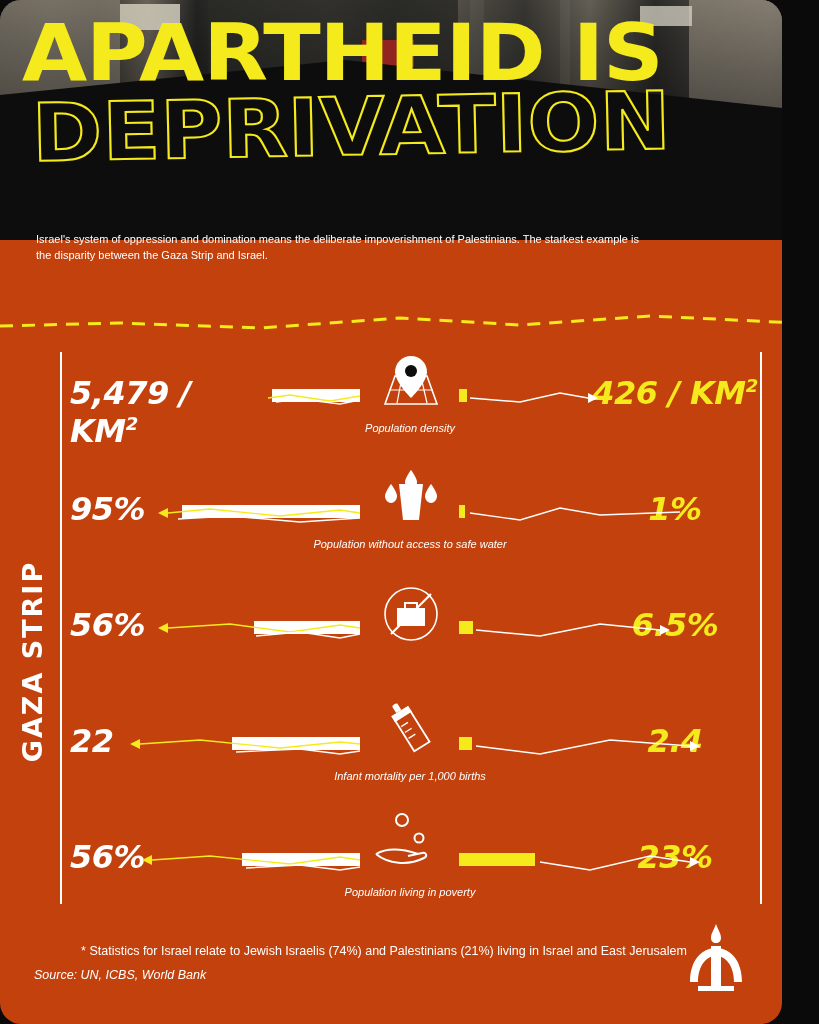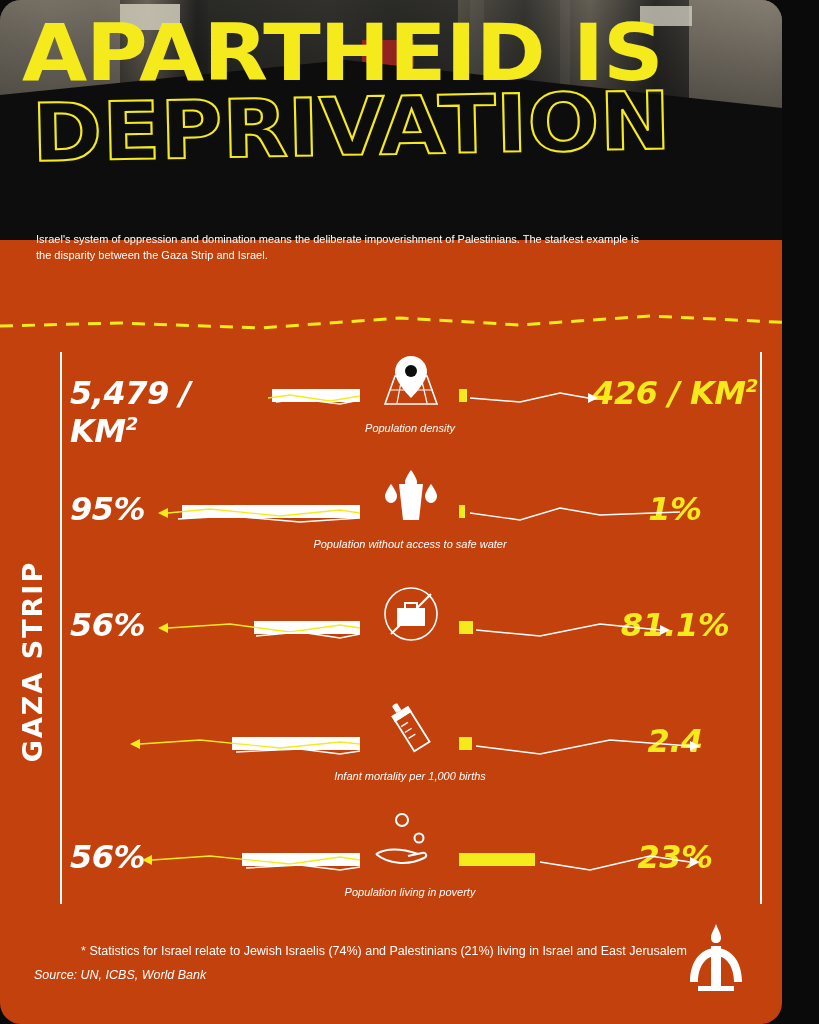--- a/index.html
+++ b/index.html
@@ -291,41 +291,42 @@
           <path d="M22,16 C22,16 16,24 16,28 C16,32 19,35 22,35 C25,35 28,32 28,28 C28,24 22,16 22,16 Z" fill="#ffffff"></path>
           <path d="M62,16 C62,16 56,24 56,28 C56,32 59,35 62,35 C65,35 68,32 68,28 C68,24 62,16 62,16 Z" fill="#ffffff"></path>
           <path d="M42,2 C42,2 36,10 36,14 C36,18 39,21 42,21 C45,21 48,18 48,14 C48,10 42,2 42,2 Z" fill="#ffffff"></path>
         </svg>
       </div>
       <div class="caption">Population without access to safe water</div>
     </div>
 
     <div class="row" style="top:232px;">
       <div class="val-left"><span>56%</span><sup></sup></div>
-      <div class="val-right"><span>81.1%</span><sup></sup></div>
+      <div class="val-right"><span>6.5%</span><sup></sup></div>
       <div class="bar-left" style="width:106px;"></div>
       <div class="bar-right" style="width:14px;"></div>
       <svg class="connector" viewBox="0 0 819 116">
         <path d="M168,50 L230,46 L290,54 L340,47 L360,50" fill="none" stroke="#f5eb1c" stroke-width="1.4"></path>
         <polygon points="168,45 158,50 168,55" fill="#f5eb1c"></polygon>
         <path d="M256,58 L300,54 L340,60 L360,56" fill="none" stroke="#ffffff" stroke-width="1.4"></path>
         <path d="M476,52 L540,58 L600,46 L660,52" fill="none" stroke="#ffffff" stroke-width="1.4"></path>
         <polygon points="660,47 670,52 660,57" fill="#ffffff"></polygon>
       </svg>
       <div class="icon-wrap">
         <svg width="84" height="62" viewBox="0 0 84 62">
           <circle cx="42" cy="30" r="26" fill="none" stroke="#ffffff" stroke-width="1.6"></circle>
           <rect x="28" y="24" width="28" height="18" fill="#ffffff"></rect>
           <path d="M36,24 L36,19 L48,19 L48,24" fill="none" stroke="#ffffff" stroke-width="2"></path>
           <line x1="22" y1="50" x2="62" y2="10" stroke="#ffffff" stroke-width="2.2"></line>
         </svg>
       </div>
     </div>
 
     <div class="row" style="top:348px;">
+      <div class="val-left"><span>22</span><sup></sup></div>
       <div class="val-right"><span>2.4</span><sup></sup></div>
       <div class="bar-left" style="width:128px;"></div>
       <div class="bar-right" style="width:13px;"></div>
       <svg class="connector" viewBox="0 0 819 116">
         <path d="M140,50 L200,46 L280,54 L340,48 L360,50" fill="none" stroke="#f5eb1c" stroke-width="1.4"></path>
         <polygon points="140,45 130,50 140,55" fill="#f5eb1c"></polygon>
         <path d="M236,58 L300,55 L340,60 L360,57" fill="none" stroke="#ffffff" stroke-width="1.4"></path>
         <path d="M476,52 L540,60 L610,46 L690,52" fill="none" stroke="#ffffff" stroke-width="1.4"></path>
         <polygon points="690,47 700,52 690,57" fill="#ffffff"></polygon>
       </svg>

